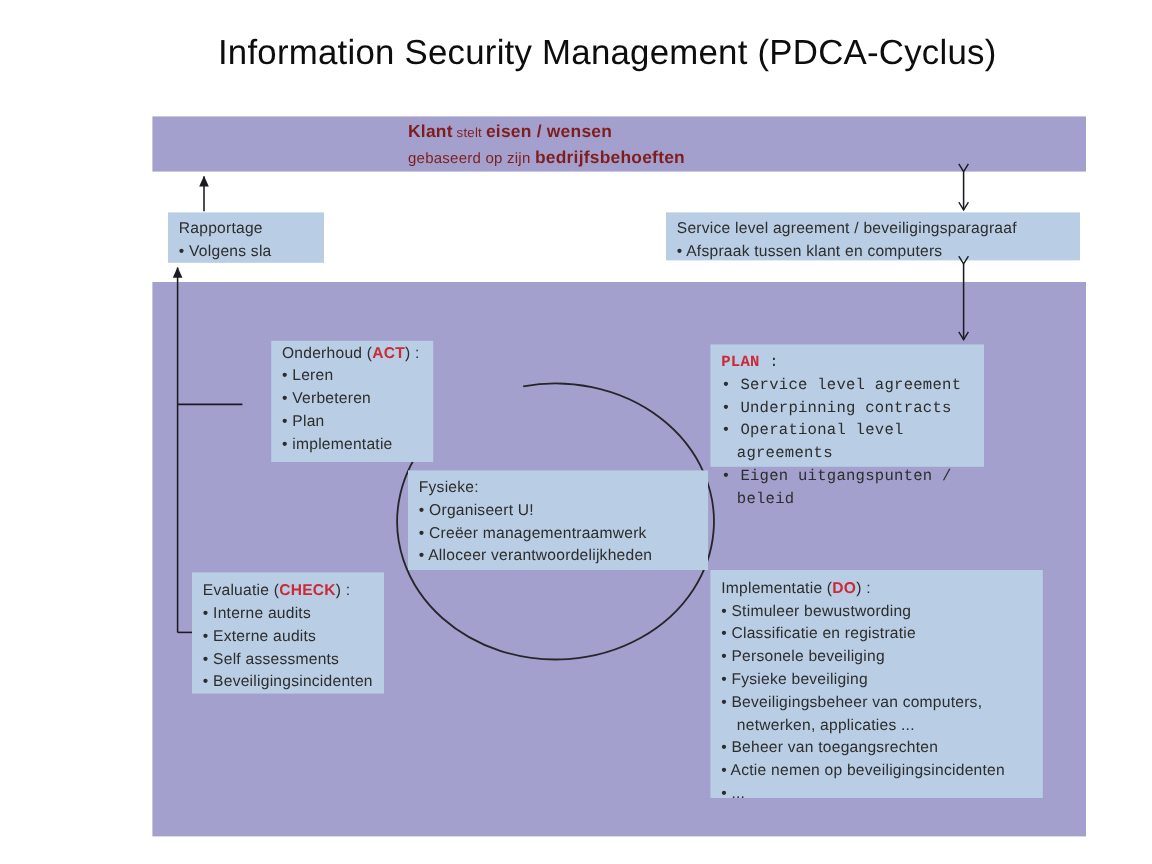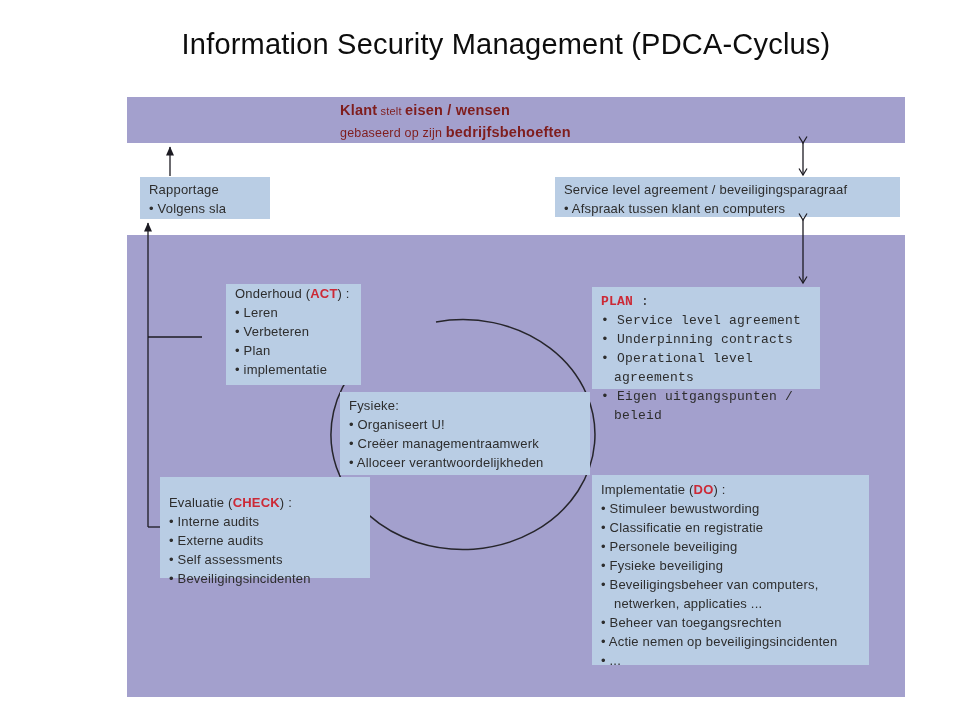--- a/index.html
+++ b/index.html
@@ -57,21 +57,21 @@
   }
   .box .box-title { white-space: nowrap; }
   .box .kw { color: var(--red, #cc2936); font-weight: bold; }
   .bullet-item { padding-left: 13px; text-indent: -13px; }
 
   .rapportage-box  { left: 140px; top: 177px; width: 130px; height: 42px; }
   .sla-box         { left: 555px; top: 177px; width: 345px; height: 40px; }
   .act-box         { left: 202px; top: 284px; width: 135px; height: 101px; padding-top: 0; margin-left: 24px; }
   .plan-box        { left: 592px; top: 287px; width: 228px; height: 102px; padding-top: 5px; font-family: Liberation Mono, monospace; }
   .sturing-box     { left: 340px; top: 392px; width: 250px; height: 83px;  padding-top: 4px; }
-  .check-box       { left: 160px; top: 477px; width: 210px; height: 101px; padding-top: 16px; }
+  .check-box       { left: 160px; top: 477px; width: 160px; height: 101px; padding-top: 5px; }
   .do-box          { left: 592px; top: 475px; width: 277px; height: 190px; padding-top: 5px; }
 
   svg.overlay {
     position: absolute;
     left: 0; top: 0;
     width: 960px; height: 720px;
     pointer-events: none;
   }
   svg.cycle-layer { z-index: 1; }
   svg.arrow-layer { z-index: 3; }

